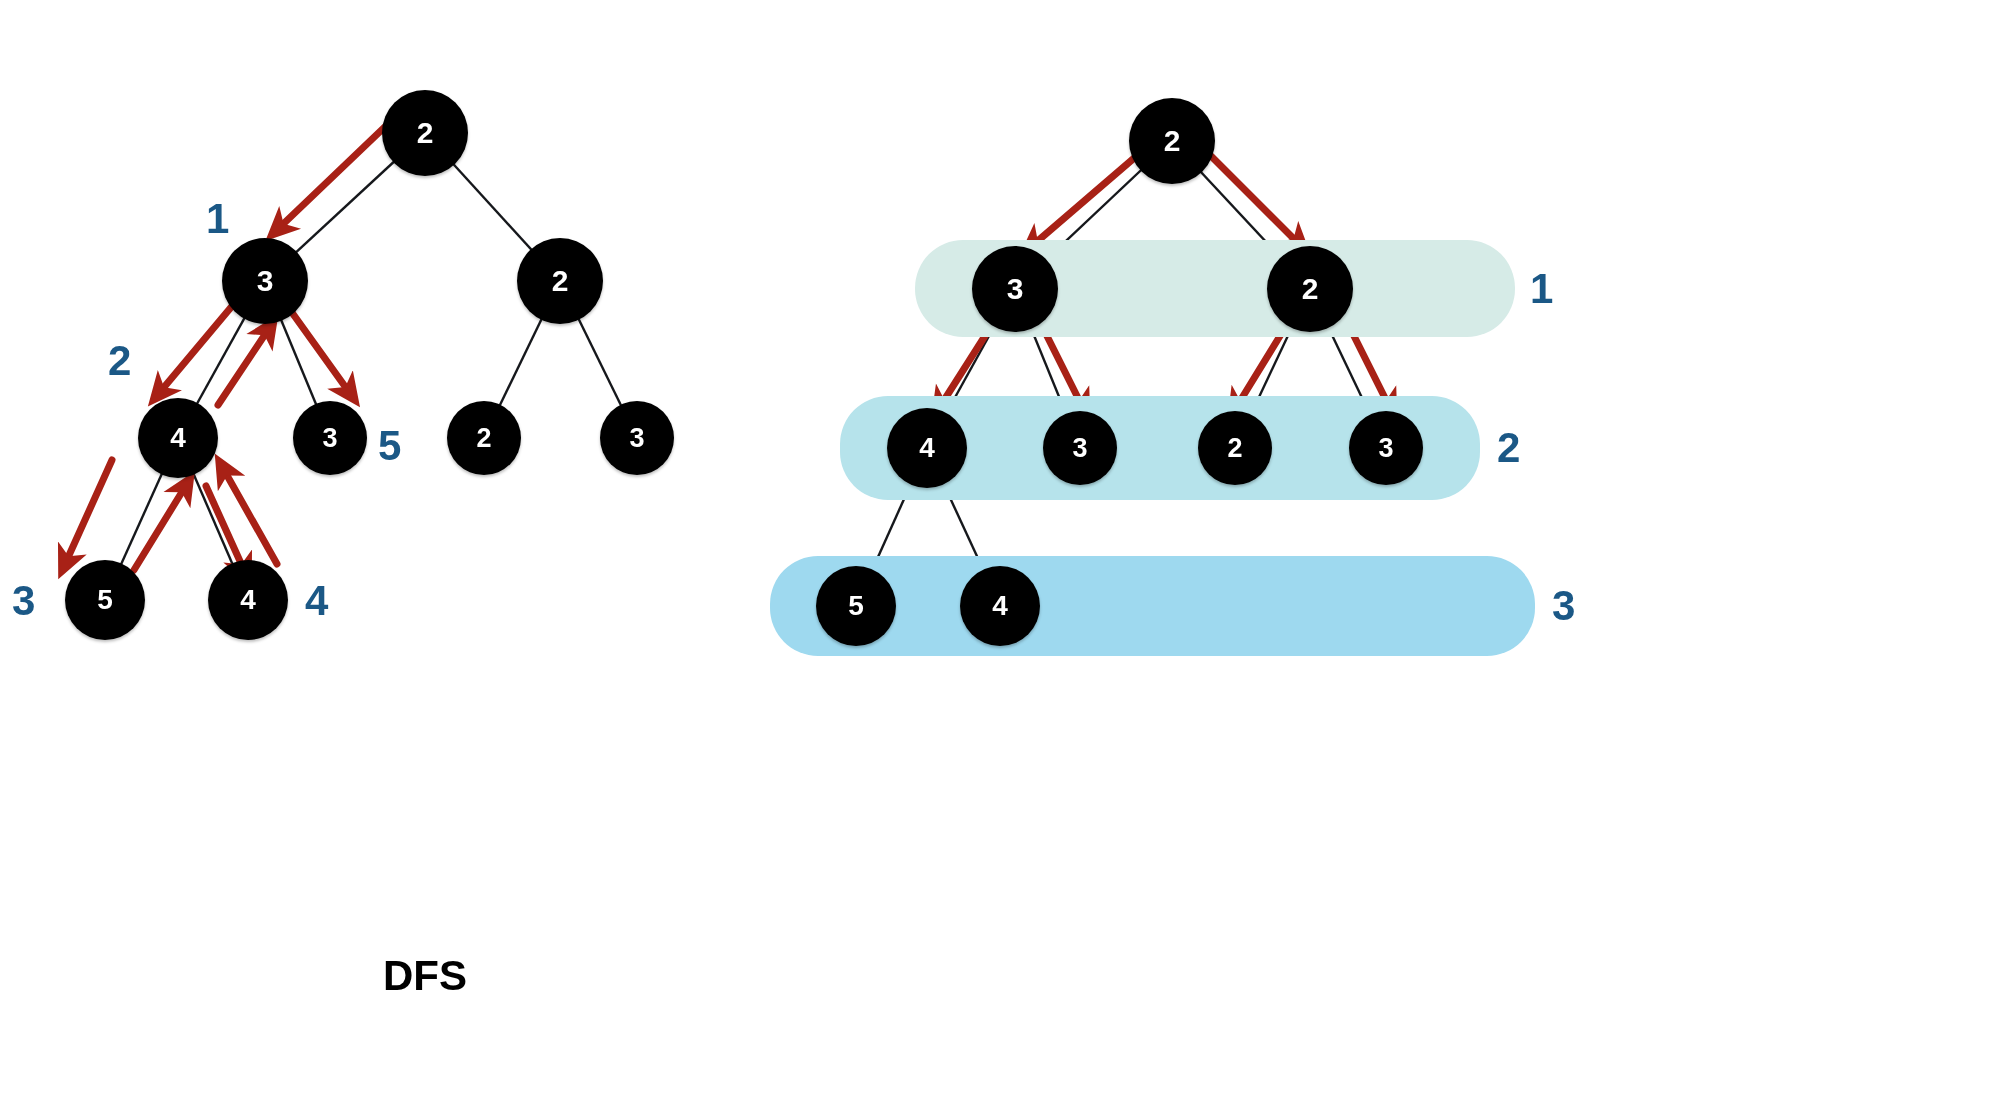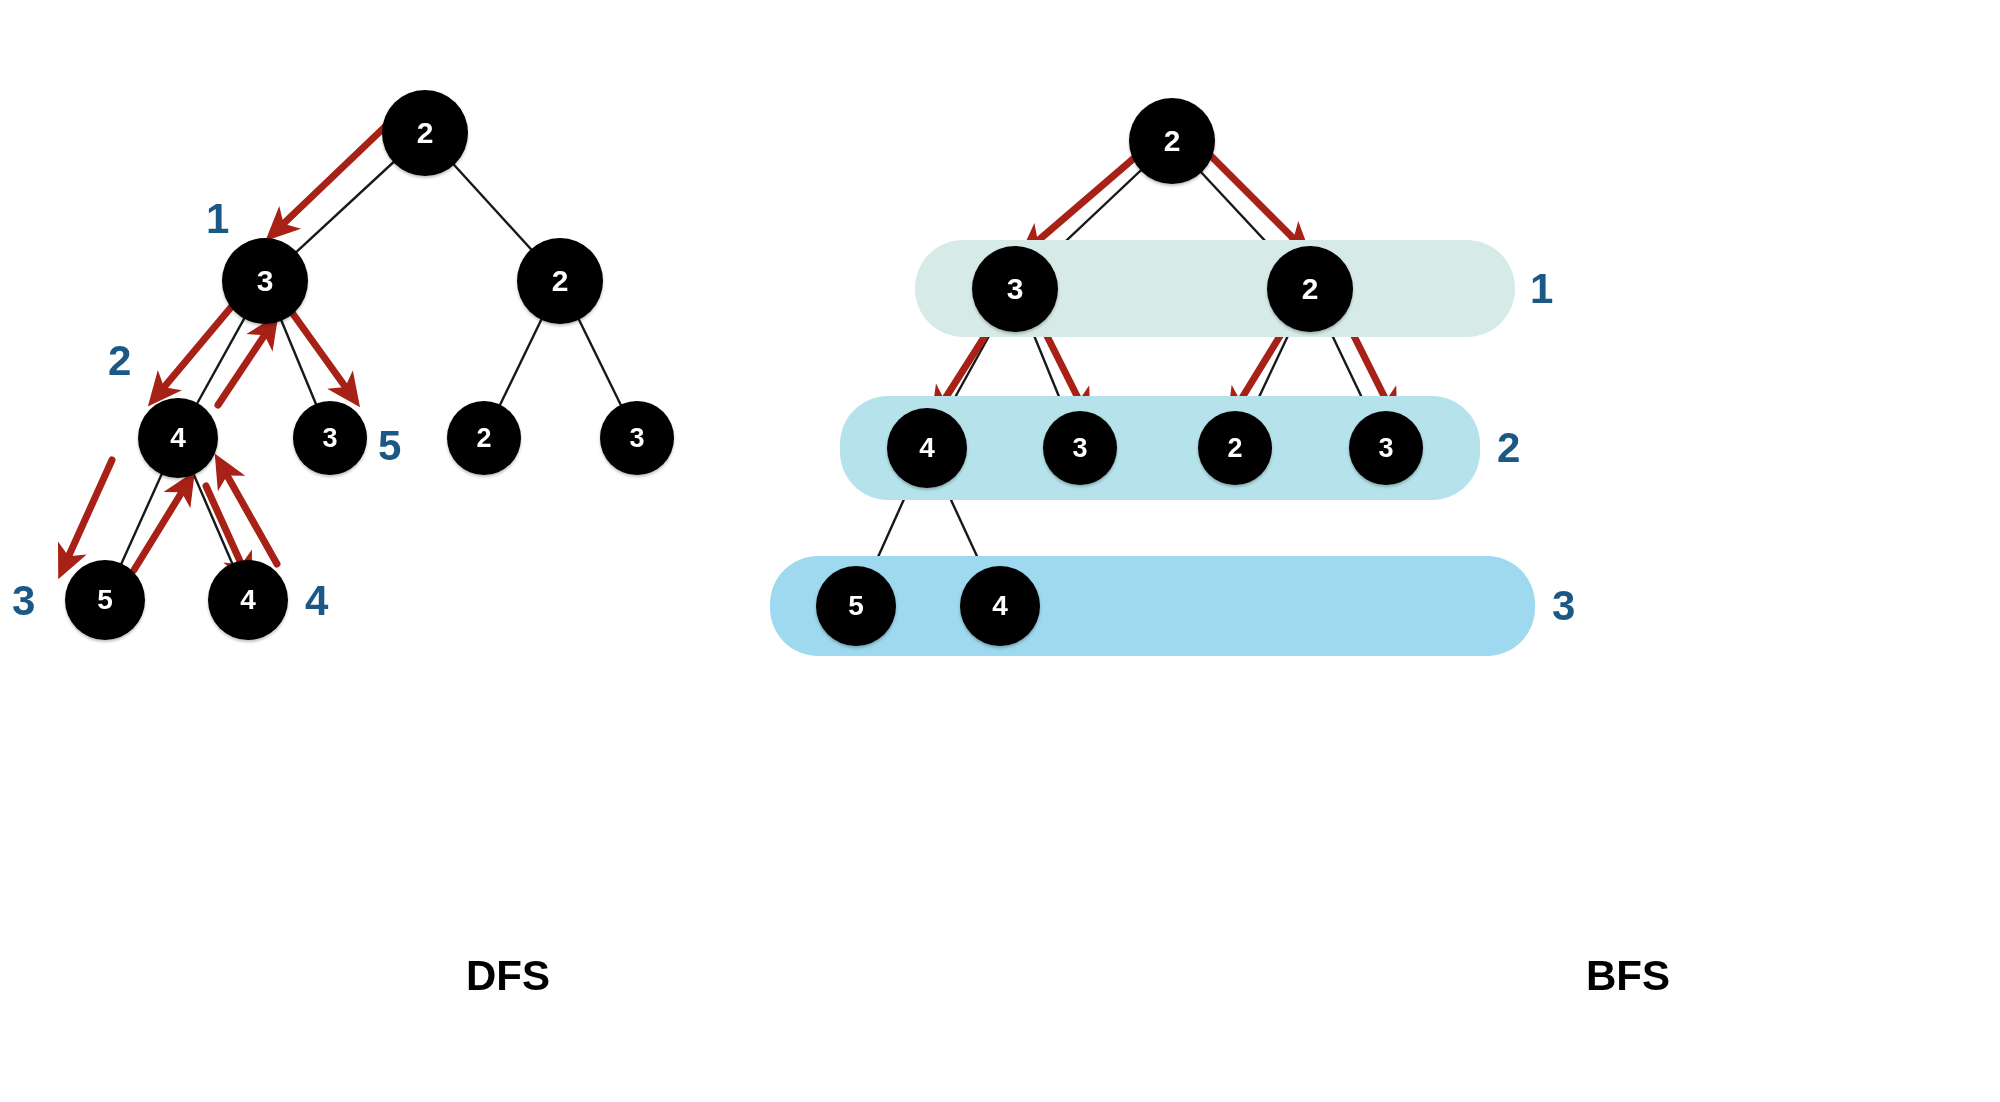--- a/index.html
+++ b/index.html
@@ -68,21 +68,21 @@
     border-radius: 48px;
     z-index: 1;
   }
 
   .caption {
     position: absolute;
     color: #000000;
     font-weight: bold;
     font-size: 42px;
     font-family: "Liberation Sans", sans-serif;
-    text-align: right;
+    text-align: center;
     line-height: 1;
   }
 
   .tree-edge { stroke: #16181c; stroke-width: 2.4; fill: none; }
   .dfs-arrow { stroke: #a82116; stroke-width: 7; fill: none; stroke-linecap: round; }
 </style>
 </head>
 <body>
 
 <div id="stage">
@@ -217,15 +217,14 @@
       <div class="step-label" style="left: 378px; top: 425px;">5</div>
     </div>
 
   <div id="bfs-levels">
       <div class="band-label" style="left: 1530px; top: 268px;">1</div>
       <div class="band-label" style="left: 1497px; top: 427px;">2</div>
       <div class="band-label" style="left: 1552px; top: 585px;">3</div>
     </div>
 
   <div class="caption" style="left:300px; top:955px; width:250px;">DFS</div>
-  <div class="caption" style="left:1420px; top:955px; width:250px;">BFS</div>
 
 </div>
 
 </body></html>

